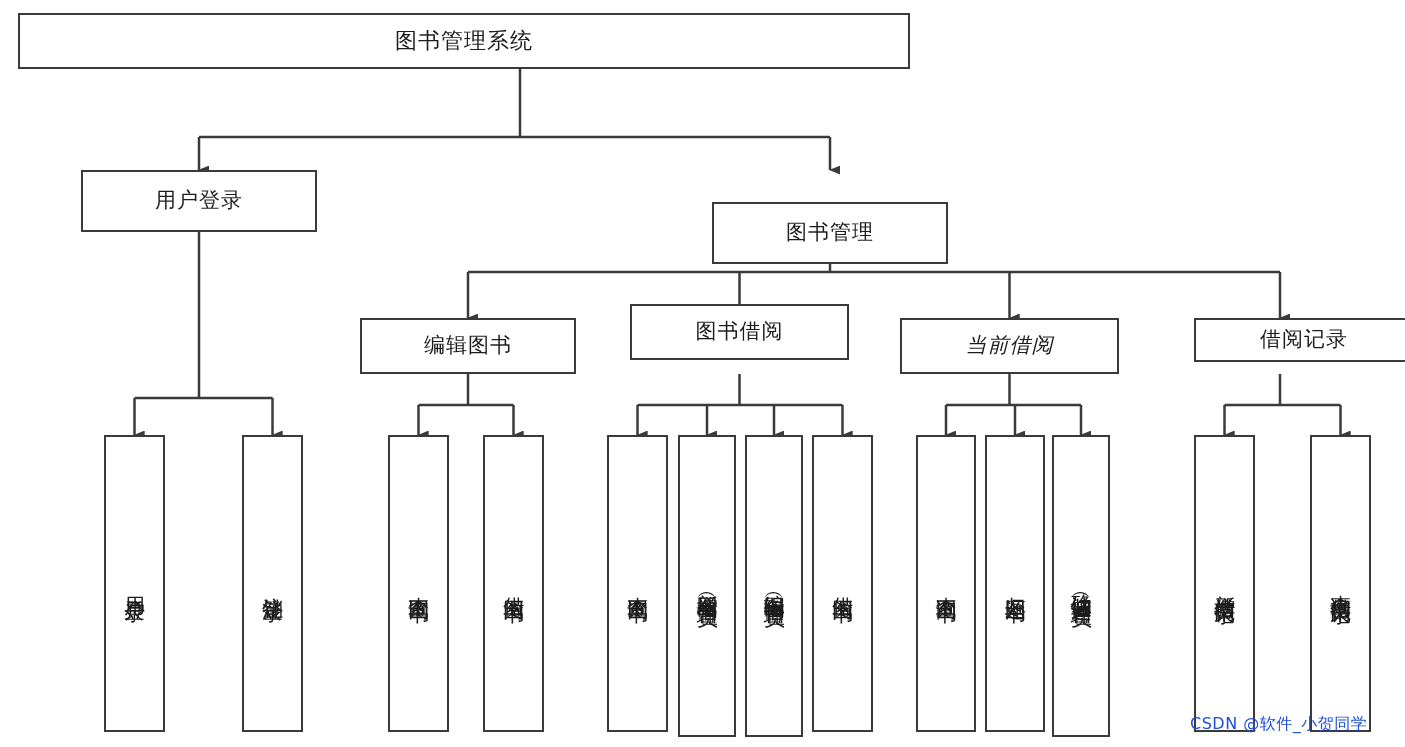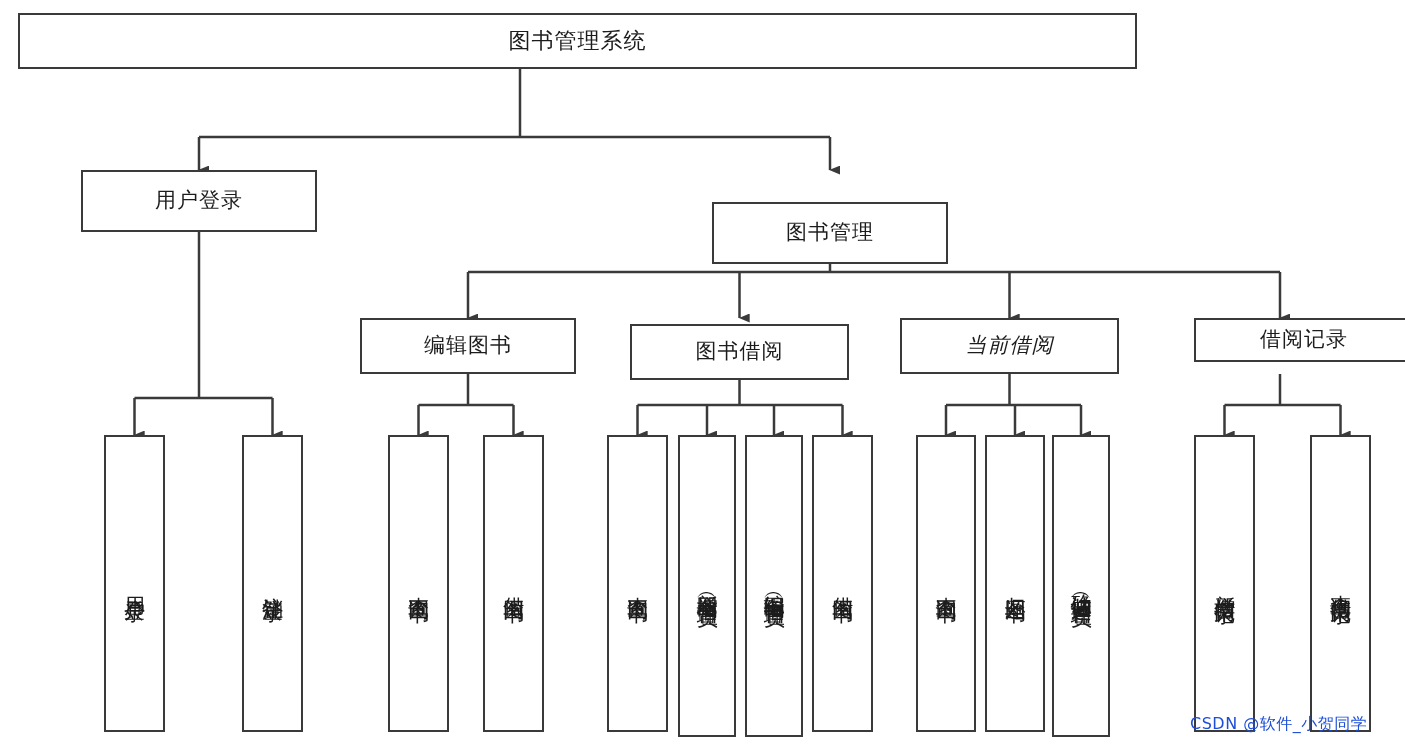--- a/index.html
+++ b/index.html
@@ -110,35 +110,35 @@
         <path d="M 946 405 L 946 435" marker-end="url(#arrowhead)"></path>
         <path d="M 1015 405 L 1015 435" marker-end="url(#arrowhead)"></path>
         <path d="M 1081 405 L 1081 435" marker-end="url(#arrowhead)"></path>
         <path d="M 1280 374 L 1280 405"></path>
         <path d="M 1224.5 405 L 1340.5 405"></path>
         <path d="M 1224.5 405 L 1224.5 435" marker-end="url(#arrowhead)"></path>
         <path d="M 1340.5 405 L 1340.5 435" marker-end="url(#arrowhead)"></path>
       </g>
   </svg>
 
-  <div class="node-box root horizontal" style="left: 18px; top: 13px; width: 1119px; height: 56px; justify-content: center;">
+  <div class="node-box root horizontal" style="left: 18px; top: 13px; width: 892px; height: 56px; justify-content: center;">
     <span class="node-label">图书管理系统</span>
   </div>
 
   <div class="node-box horizontal" style="left: 81px; top: 170px; width: 236px; height: 62px;">
     <span class="node-label">用户登录</span>
   </div>
   <div class="node-box horizontal" style="left: 712px; top: 170px; width: 236px; height: 62px; margin-top: 32px;">
     <span class="node-label">图书管理</span>
   </div>
 
   <div class="node-box horizontal" style="left: 360px; top: 318px; width: 216px; height: 56px;">
     <span class="node-label">编辑图书</span>
   </div>
-  <div class="node-box horizontal" style="left: 630px; top: 324px; width: 219px; height: 56px;">
+  <div class="node-box horizontal" style="left: 630px; top: 304px; width: 219px; height: 56px;">
     <span class="node-label">图书借阅</span>
   </div>
   <div class="node-box horizontal" style="left: 900px; top: 318px; width: 219px; height: 56px; font-style: italic;">
     <span class="node-label">当前借阅</span>
   </div>
   <div class="node-box horizontal" style="left: 1170px; top: 318px; width: 220px; height: 44px; margin-left: 24px;">
     <span class="node-label">借阅记录</span>
   </div>
 
   <div class="node-box vertical" style="left: 104px; top: 435px; width: 61px; height: 297px;">

